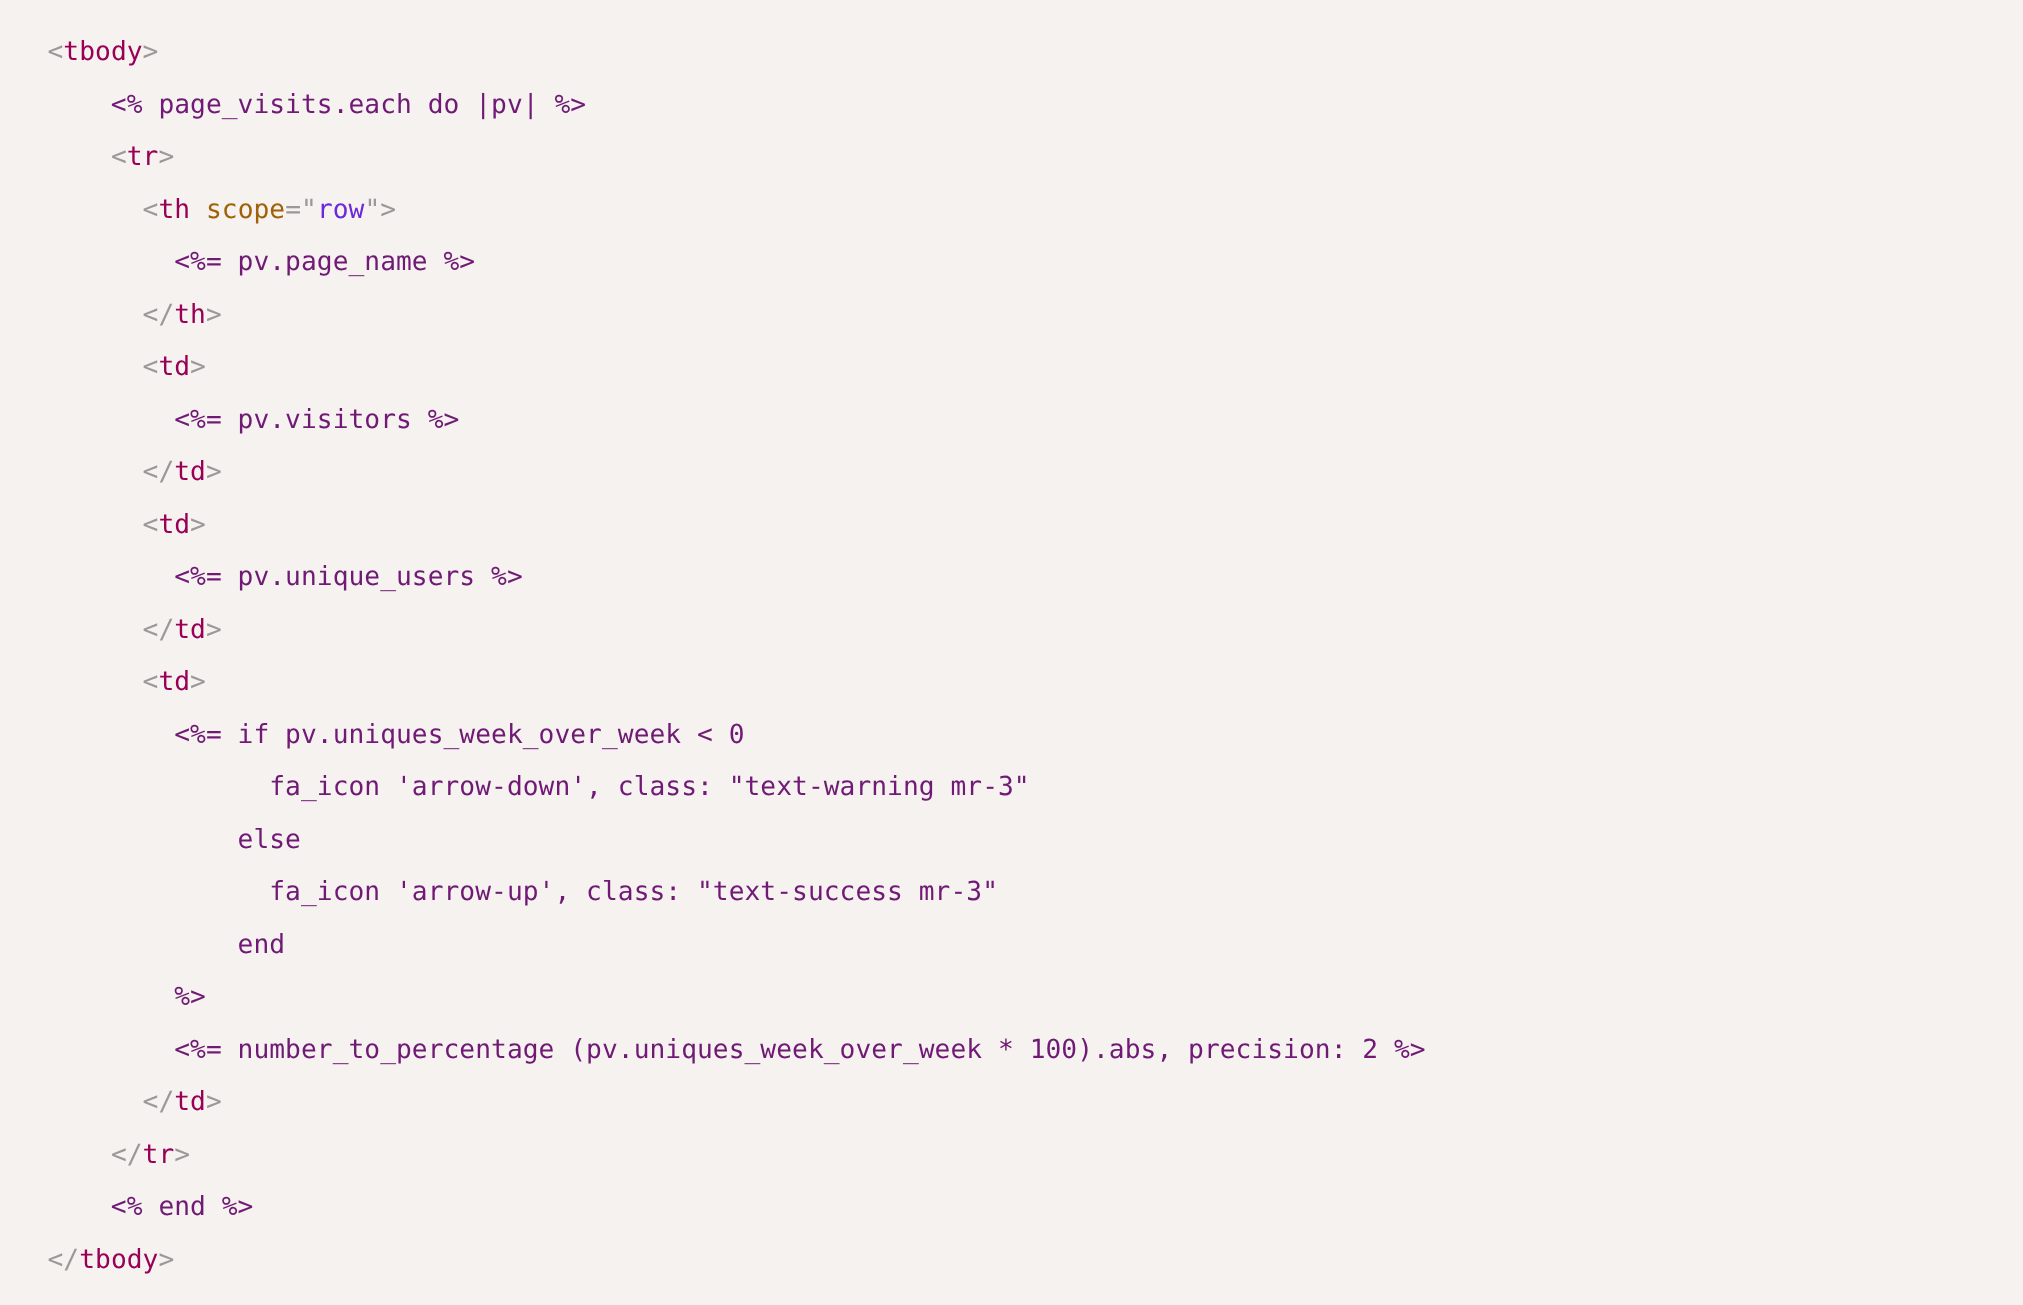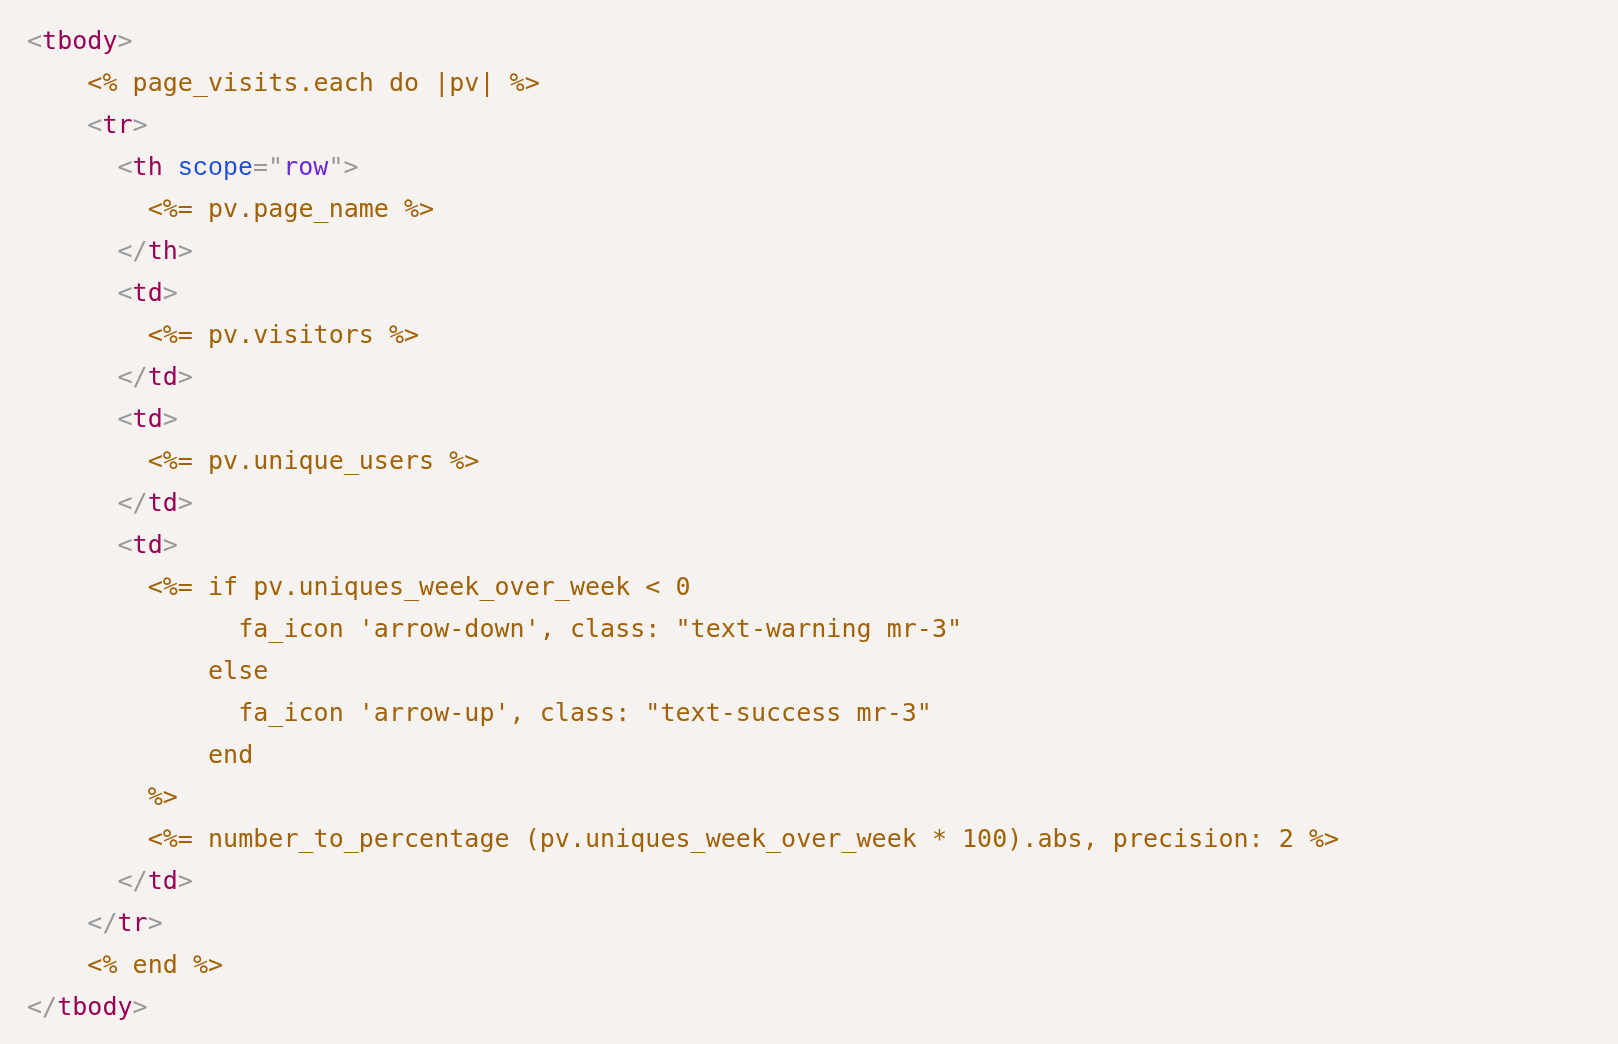--- a/index.html
+++ b/index.html
@@ -1,32 +1,32 @@
 <!DOCTYPE html>
 <html><head>
 <meta charset="utf-8">
 <style>
   html, body { margin: 0; padding: 0; }
   body {
     width: 1618px; height: 1044px; overflow: hidden;
     background: #f5f2f0;
   }
   .code-block {
-    position: absolute; left: 27px; top: 20px;
+    position: absolute; left: 38px; top: 20px;
     margin: 0;
     font-family: "DejaVu Sans Mono", "Liberation Mono", monospace;
-    font-size: 25px;
+    font-size: 21px;
     line-height: 42px;
     color: #000;
     white-space: pre;
     letter-spacing: 0.03px;
   }
   .code-line { display: block; height: 42px; }
   .tok-punct { color: #999999; }
   .tok-tag { color: #905; }
-  .tok-attr { color: #1d4ed8; font-family: Liberation Mono, monospace; }
+  .tok-attr { color: #a16207; }
   .tok-val { color: #6d28d9; }
-  .tok-text { color: #a16207; }
+  .tok-text { color: #701a75; }
 </style>
 </head>
 <body>
 
 <pre class="code-block" id="code-block"><span class="code-line"><span class="tok-punct">&lt;</span><span class="tok-tag">tbody</span><span class="tok-punct">&gt;</span></span><span class="code-line"><span class="tok-text">    &lt;% page_visits.each do |pv| %&gt;</span></span><span class="code-line"><span class="tok-text">    </span><span class="tok-punct">&lt;</span><span class="tok-tag">tr</span><span class="tok-punct">&gt;</span></span><span class="code-line"><span class="tok-text">      </span><span class="tok-punct">&lt;</span><span class="tok-tag">th</span><span class="tok-text"> </span><span class="tok-attr">scope</span><span class="tok-punct">="</span><span class="tok-val">row</span><span class="tok-punct">"&gt;</span></span><span class="code-line"><span class="tok-text">        &lt;%= pv.page_name %&gt;</span></span><span class="code-line"><span class="tok-text">      </span><span class="tok-punct">&lt;/</span><span class="tok-tag">th</span><span class="tok-punct">&gt;</span></span><span class="code-line"><span class="tok-text">      </span><span class="tok-punct">&lt;</span><span class="tok-tag">td</span><span class="tok-punct">&gt;</span></span><span class="code-line"><span class="tok-text">        &lt;%= pv.visitors %&gt;</span></span><span class="code-line"><span class="tok-text">      </span><span class="tok-punct">&lt;/</span><span class="tok-tag">td</span><span class="tok-punct">&gt;</span></span><span class="code-line"><span class="tok-text">      </span><span class="tok-punct">&lt;</span><span class="tok-tag">td</span><span class="tok-punct">&gt;</span></span><span class="code-line"><span class="tok-text">        &lt;%= pv.unique_users %&gt;</span></span><span class="code-line"><span class="tok-text">      </span><span class="tok-punct">&lt;/</span><span class="tok-tag">td</span><span class="tok-punct">&gt;</span></span><span class="code-line"><span class="tok-text">      </span><span class="tok-punct">&lt;</span><span class="tok-tag">td</span><span class="tok-punct">&gt;</span></span><span class="code-line"><span class="tok-text">        &lt;%= if pv.uniques_week_over_week &lt; 0</span></span><span class="code-line"><span class="tok-text">              fa_icon 'arrow-down', class: "text-warning mr-3"</span></span><span class="code-line"><span class="tok-text">            else</span></span><span class="code-line"><span class="tok-text">              fa_icon 'arrow-up', class: "text-success mr-3"</span></span><span class="code-line"><span class="tok-text">            end</span></span><span class="code-line"><span class="tok-text">        %&gt;</span></span><span class="code-line"><span class="tok-text">        &lt;%= number_to_percentage (pv.uniques_week_over_week * 100).abs, precision: 2 %&gt;</span></span><span class="code-line"><span class="tok-text">      </span><span class="tok-punct">&lt;/</span><span class="tok-tag">td</span><span class="tok-punct">&gt;</span></span><span class="code-line"><span class="tok-text">    </span><span class="tok-punct">&lt;/</span><span class="tok-tag">tr</span><span class="tok-punct">&gt;</span></span><span class="code-line"><span class="tok-text">    &lt;% end %&gt;</span></span><span class="code-line"><span class="tok-punct">&lt;/</span><span class="tok-tag">tbody</span><span class="tok-punct">&gt;</span></span></pre>
 
 </body></html>

